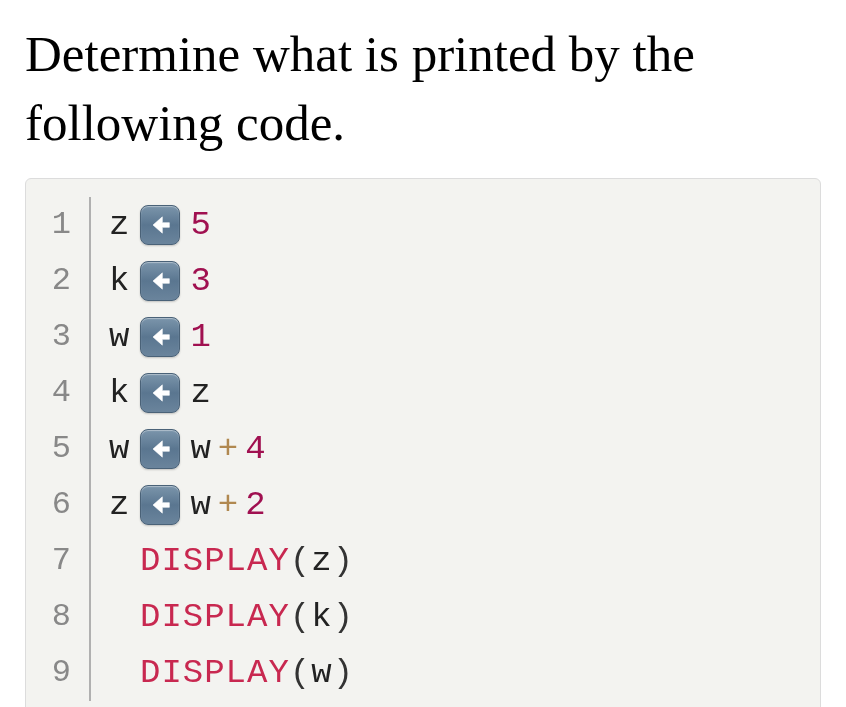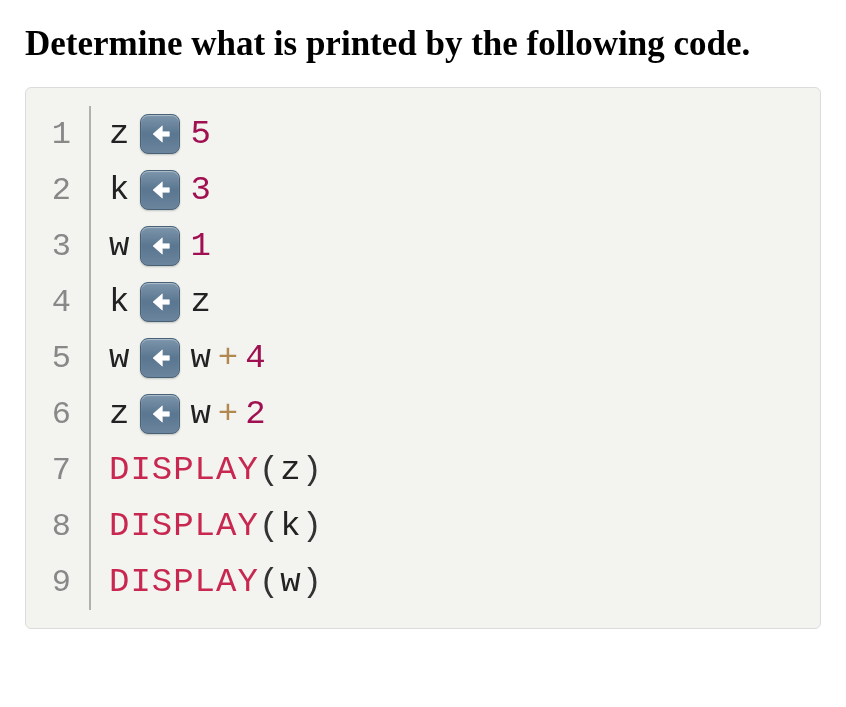--- a/index.html
+++ b/index.html
@@ -7,25 +7,25 @@
       padding: 0;
       box-sizing: border-box;
     }
     body {
       font-family: Georgia, 'Times New Roman', serif;
       background: #ffffff;
       padding: 20px 25px;
       width: 846px;
     }
     .prompt {
-      font-size: 35px;
+      font-size: 51px;
       color: #000000;
       line-height: 1.35;
       margin-bottom: 20px;
-      font-weight: 700;
+      font-weight: 400;
     }
     .code-block {
       background: #f3f3f0;
       border: 1px solid #dcdcdc;
       border-radius: 6px;
       padding: 18px 10px 18px 10px;
       font-family: 'Courier New', Consolas, monospace;
     }
     .code-line {
       display: flex;
@@ -78,20 +78,21 @@
       font-family: Consolas, 'Courier New', monospace;
     }
     .op {
       color: #b08850;
       font-family: Consolas, 'Courier New', monospace;
       margin: 0 6px;
     }
     .keyword {
       color: #c82850;
       font-family: Consolas, 'Courier New', monospace;
+      margin-left: 31px;
     }
     .paren {
       color: #333333;
       font-family: Consolas, 'Courier New', monospace;
     }
   </style>
 </head>
 <body>
 
 <div class="prompt">Determine what is printed by the following code.</div>

